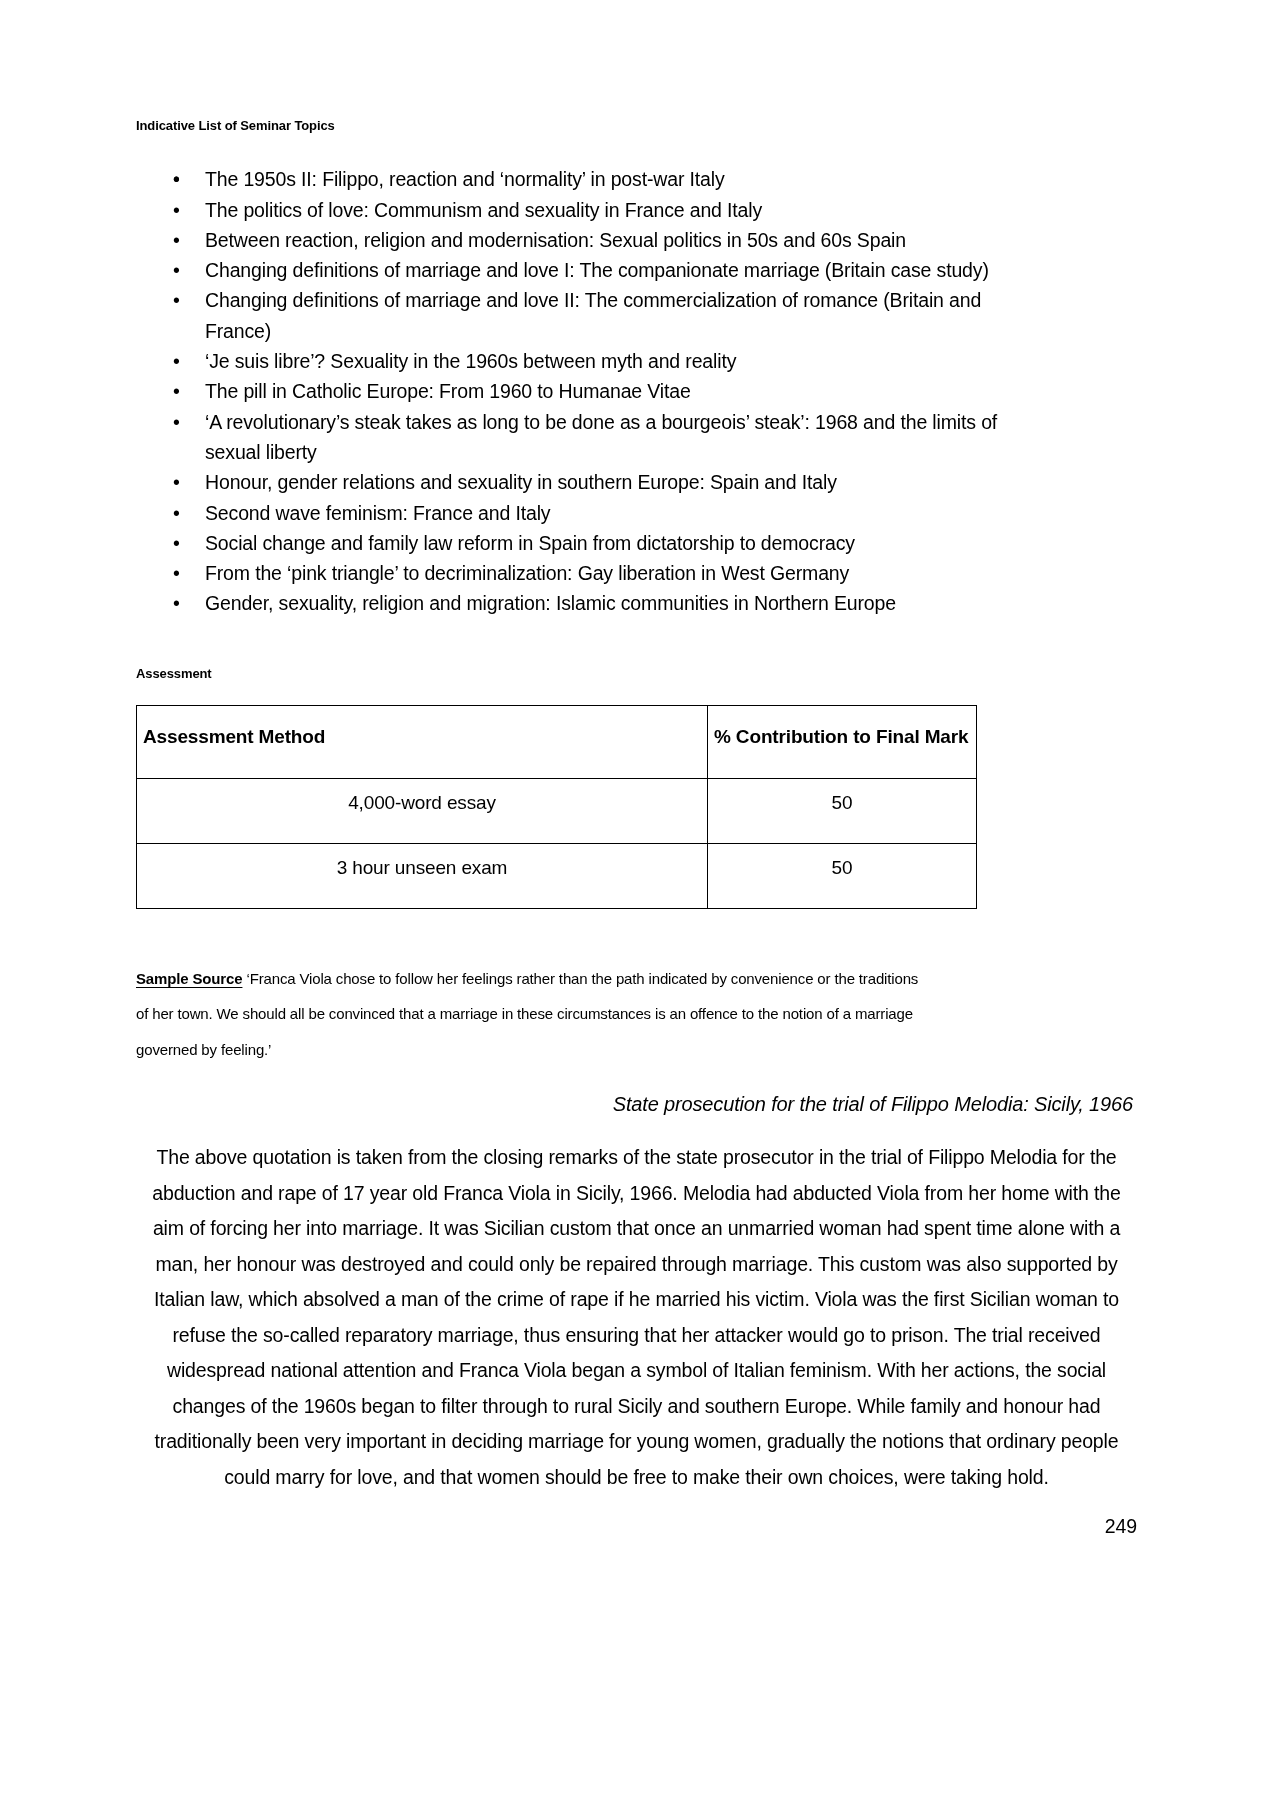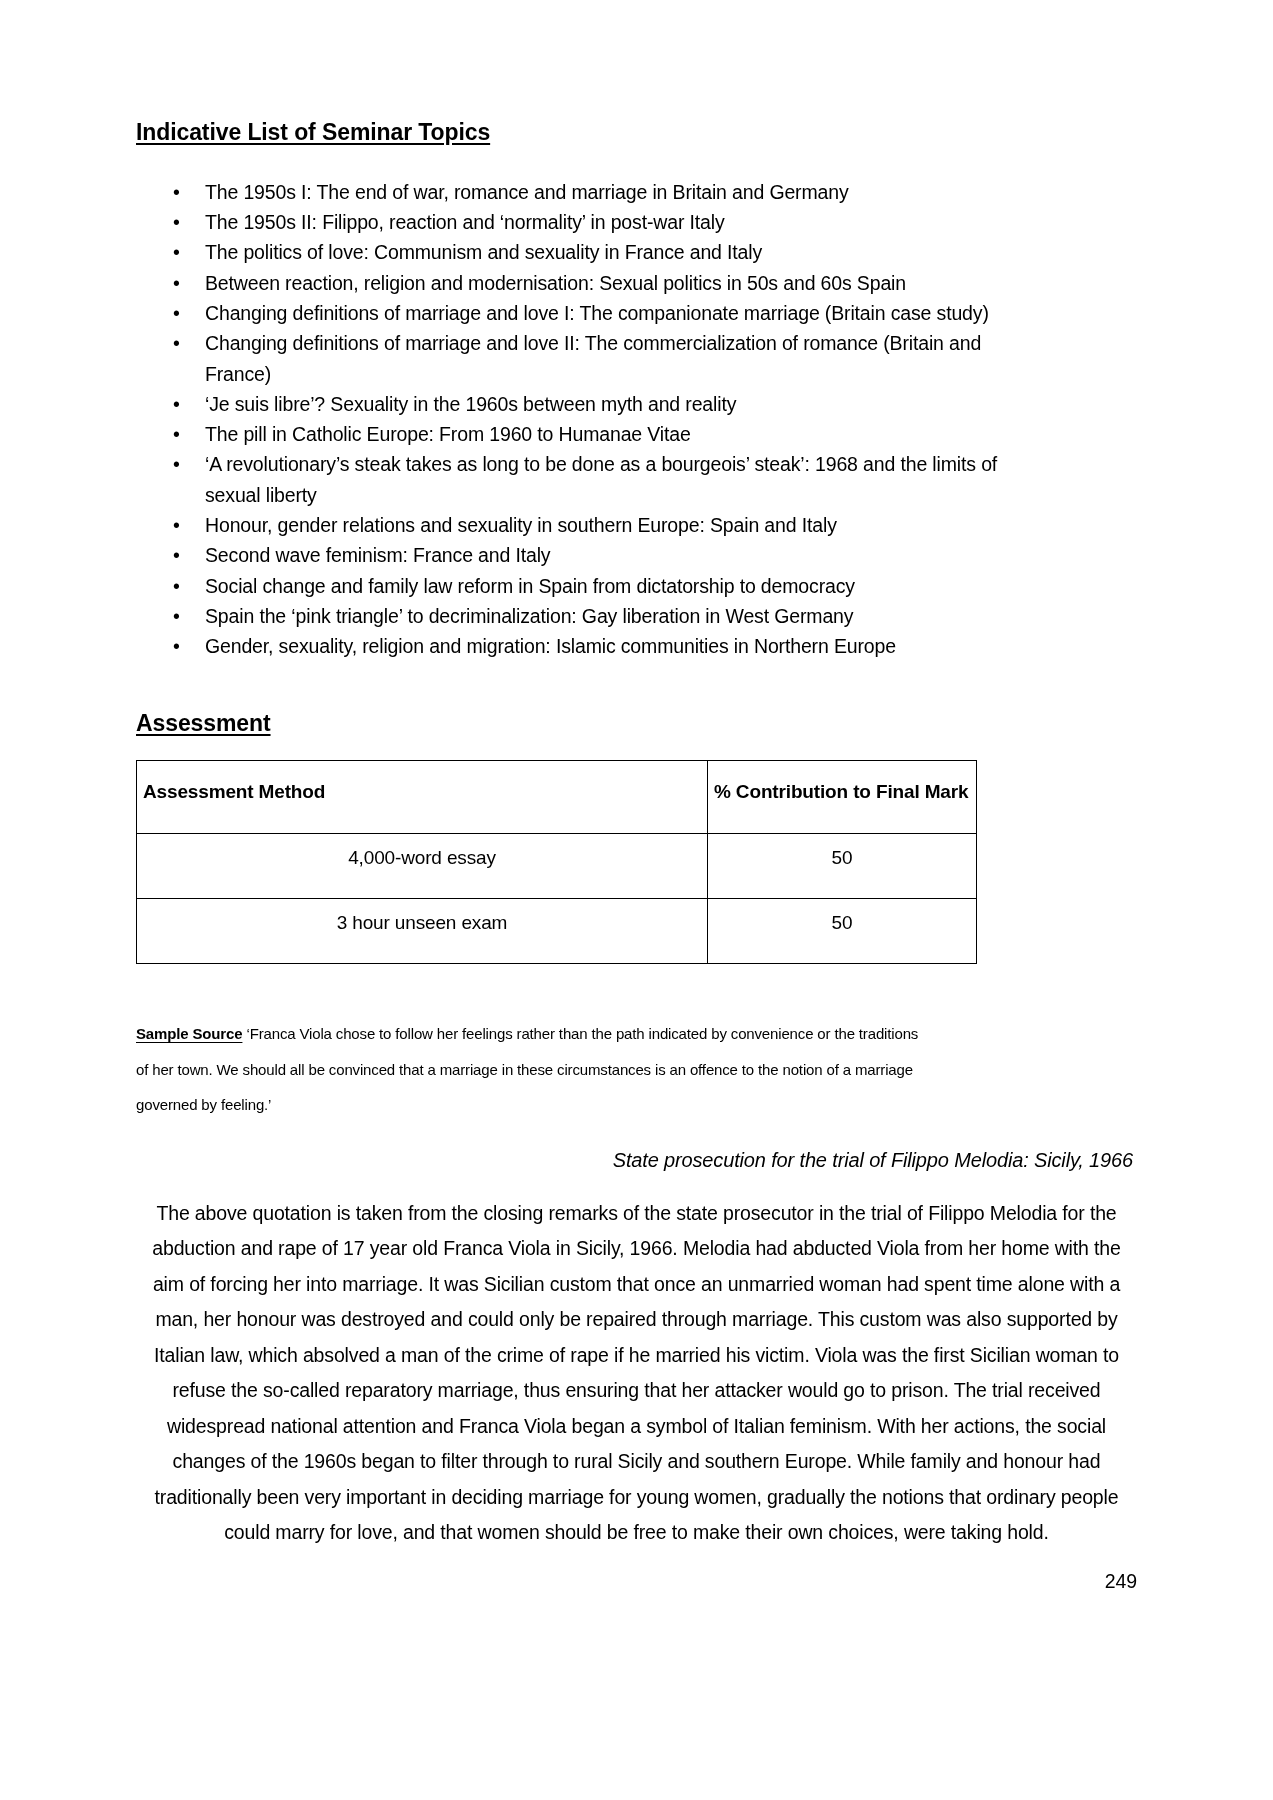--- a/index.html
+++ b/index.html
@@ -16,23 +16,22 @@
   }
   .page {
     position: relative;
     width: 1273px;
     height: 1800px;
     box-sizing: border-box;
     padding: 118px 136px 0 136px;
     background: #ffffff;
   }
   .section-heading {
-    font-size: 23px;
+    font-size: 13px;
     font-weight: bold;
-    text-decoration: underline;
     text-underline-offset: 3px;
     letter-spacing: -0.1px;
     margin: 0;
     line-height: 1.25;
   }
   
   .topics-list {
     list-style: none;
     margin: 30px 0 0 0;
     padding: 0;
@@ -131,21 +130,20 @@
 </head>
 <body>
 
 <div class="page">
 
   <h2 class="section-heading">Indicative List of Seminar Topics</h2>
 
   <ul class="topics-list">
     <li>
       <span class="bullet">•</span>
-      <span class="txt">The 1950s I: The end of war, romance and marriage in Britain and Germany</span>
     </li>
     <li>
       <span class="bullet">•</span>
       <span class="txt">The 1950s II: Filippo, reaction and ‘normality’ in post-war Italy</span>
     </li>
     <li>
       <span class="bullet">•</span>
       <span class="txt">The politics of love: Communism and sexuality in France and Italy</span>
     </li>
     <li>
@@ -179,21 +177,21 @@
     <li>
       <span class="bullet">•</span>
       <span class="txt">Second wave feminism: France and Italy</span>
     </li>
     <li>
       <span class="bullet">•</span>
       <span class="txt">Social change and family law reform in Spain from dictatorship to democracy</span>
     </li>
     <li>
       <span class="bullet">•</span>
-      <span class="txt">Spain the ‘pink triangle’ to decriminalization: Gay liberation in West Germany</span>
+      <span class="txt">From the ‘pink triangle’ to decriminalization: Gay liberation in West Germany</span>
     </li>
     <li>
       <span class="bullet">•</span>
       <span class="txt">Gender, sexuality, religion and migration: Islamic communities in Northern Europe</span>
     </li>
   </ul>
 
   <h2 class="section-heading assessment-heading">Assessment</h2>
 
   <table class="assessment-table">

